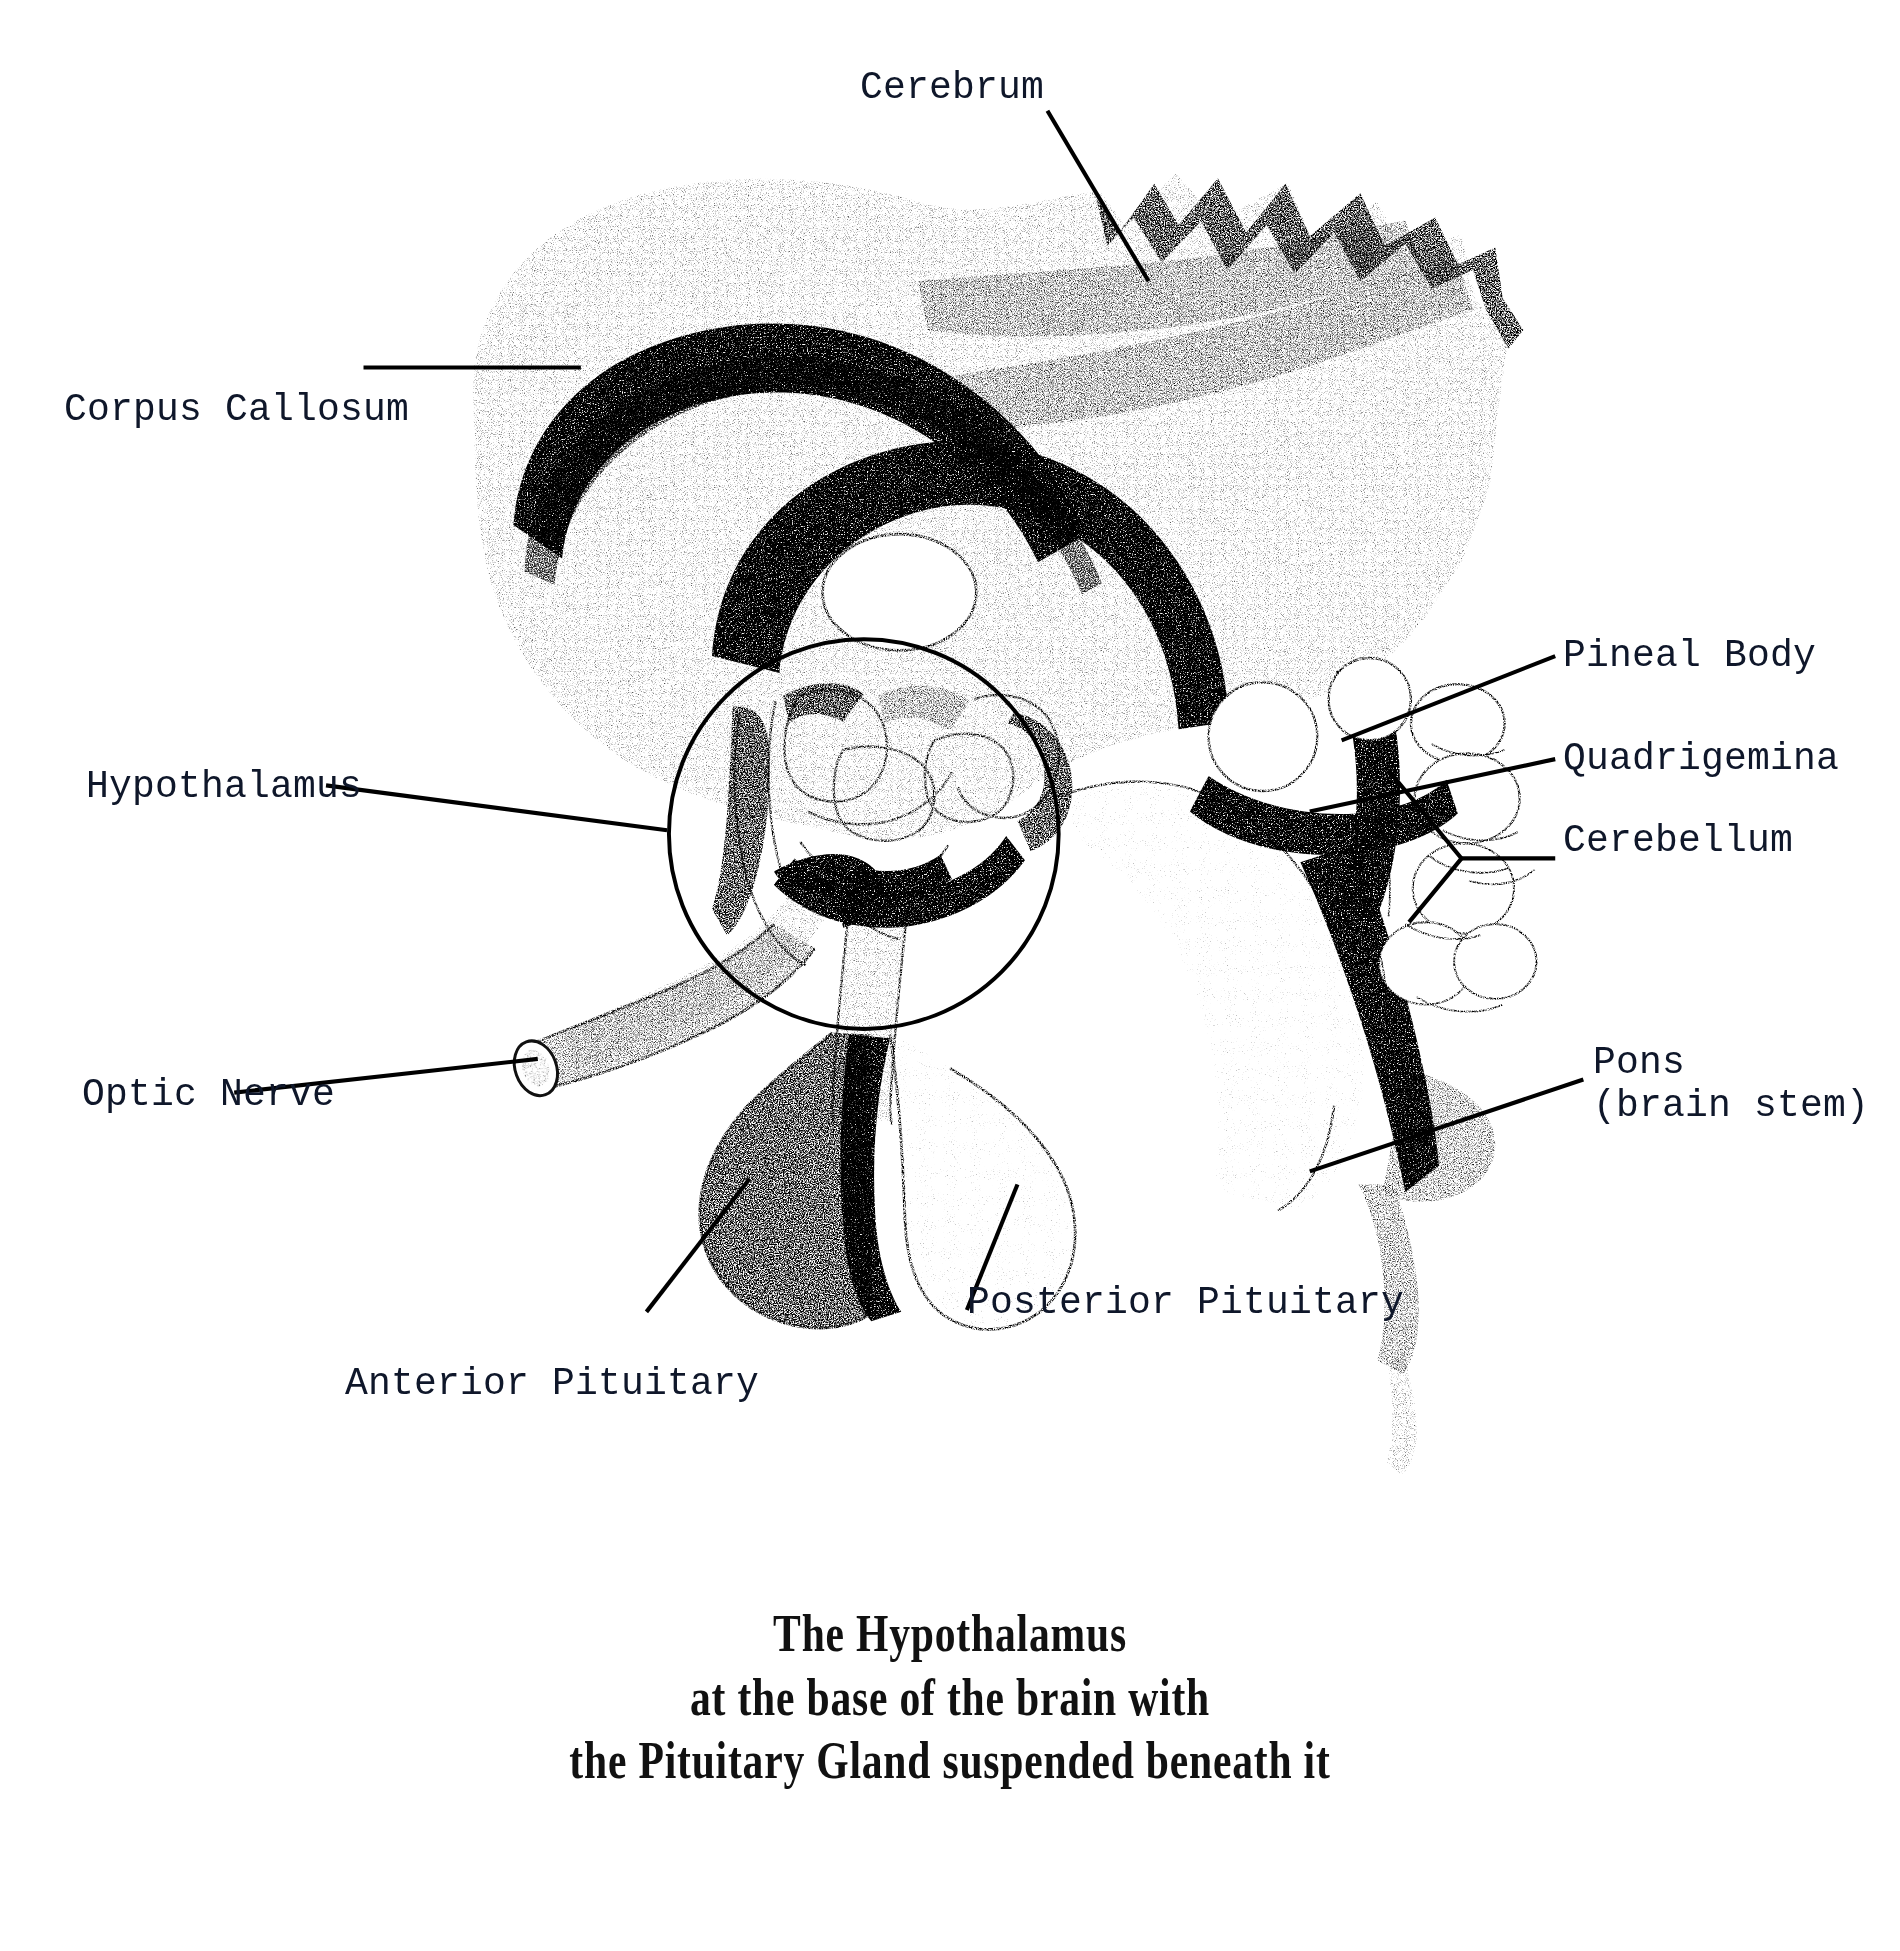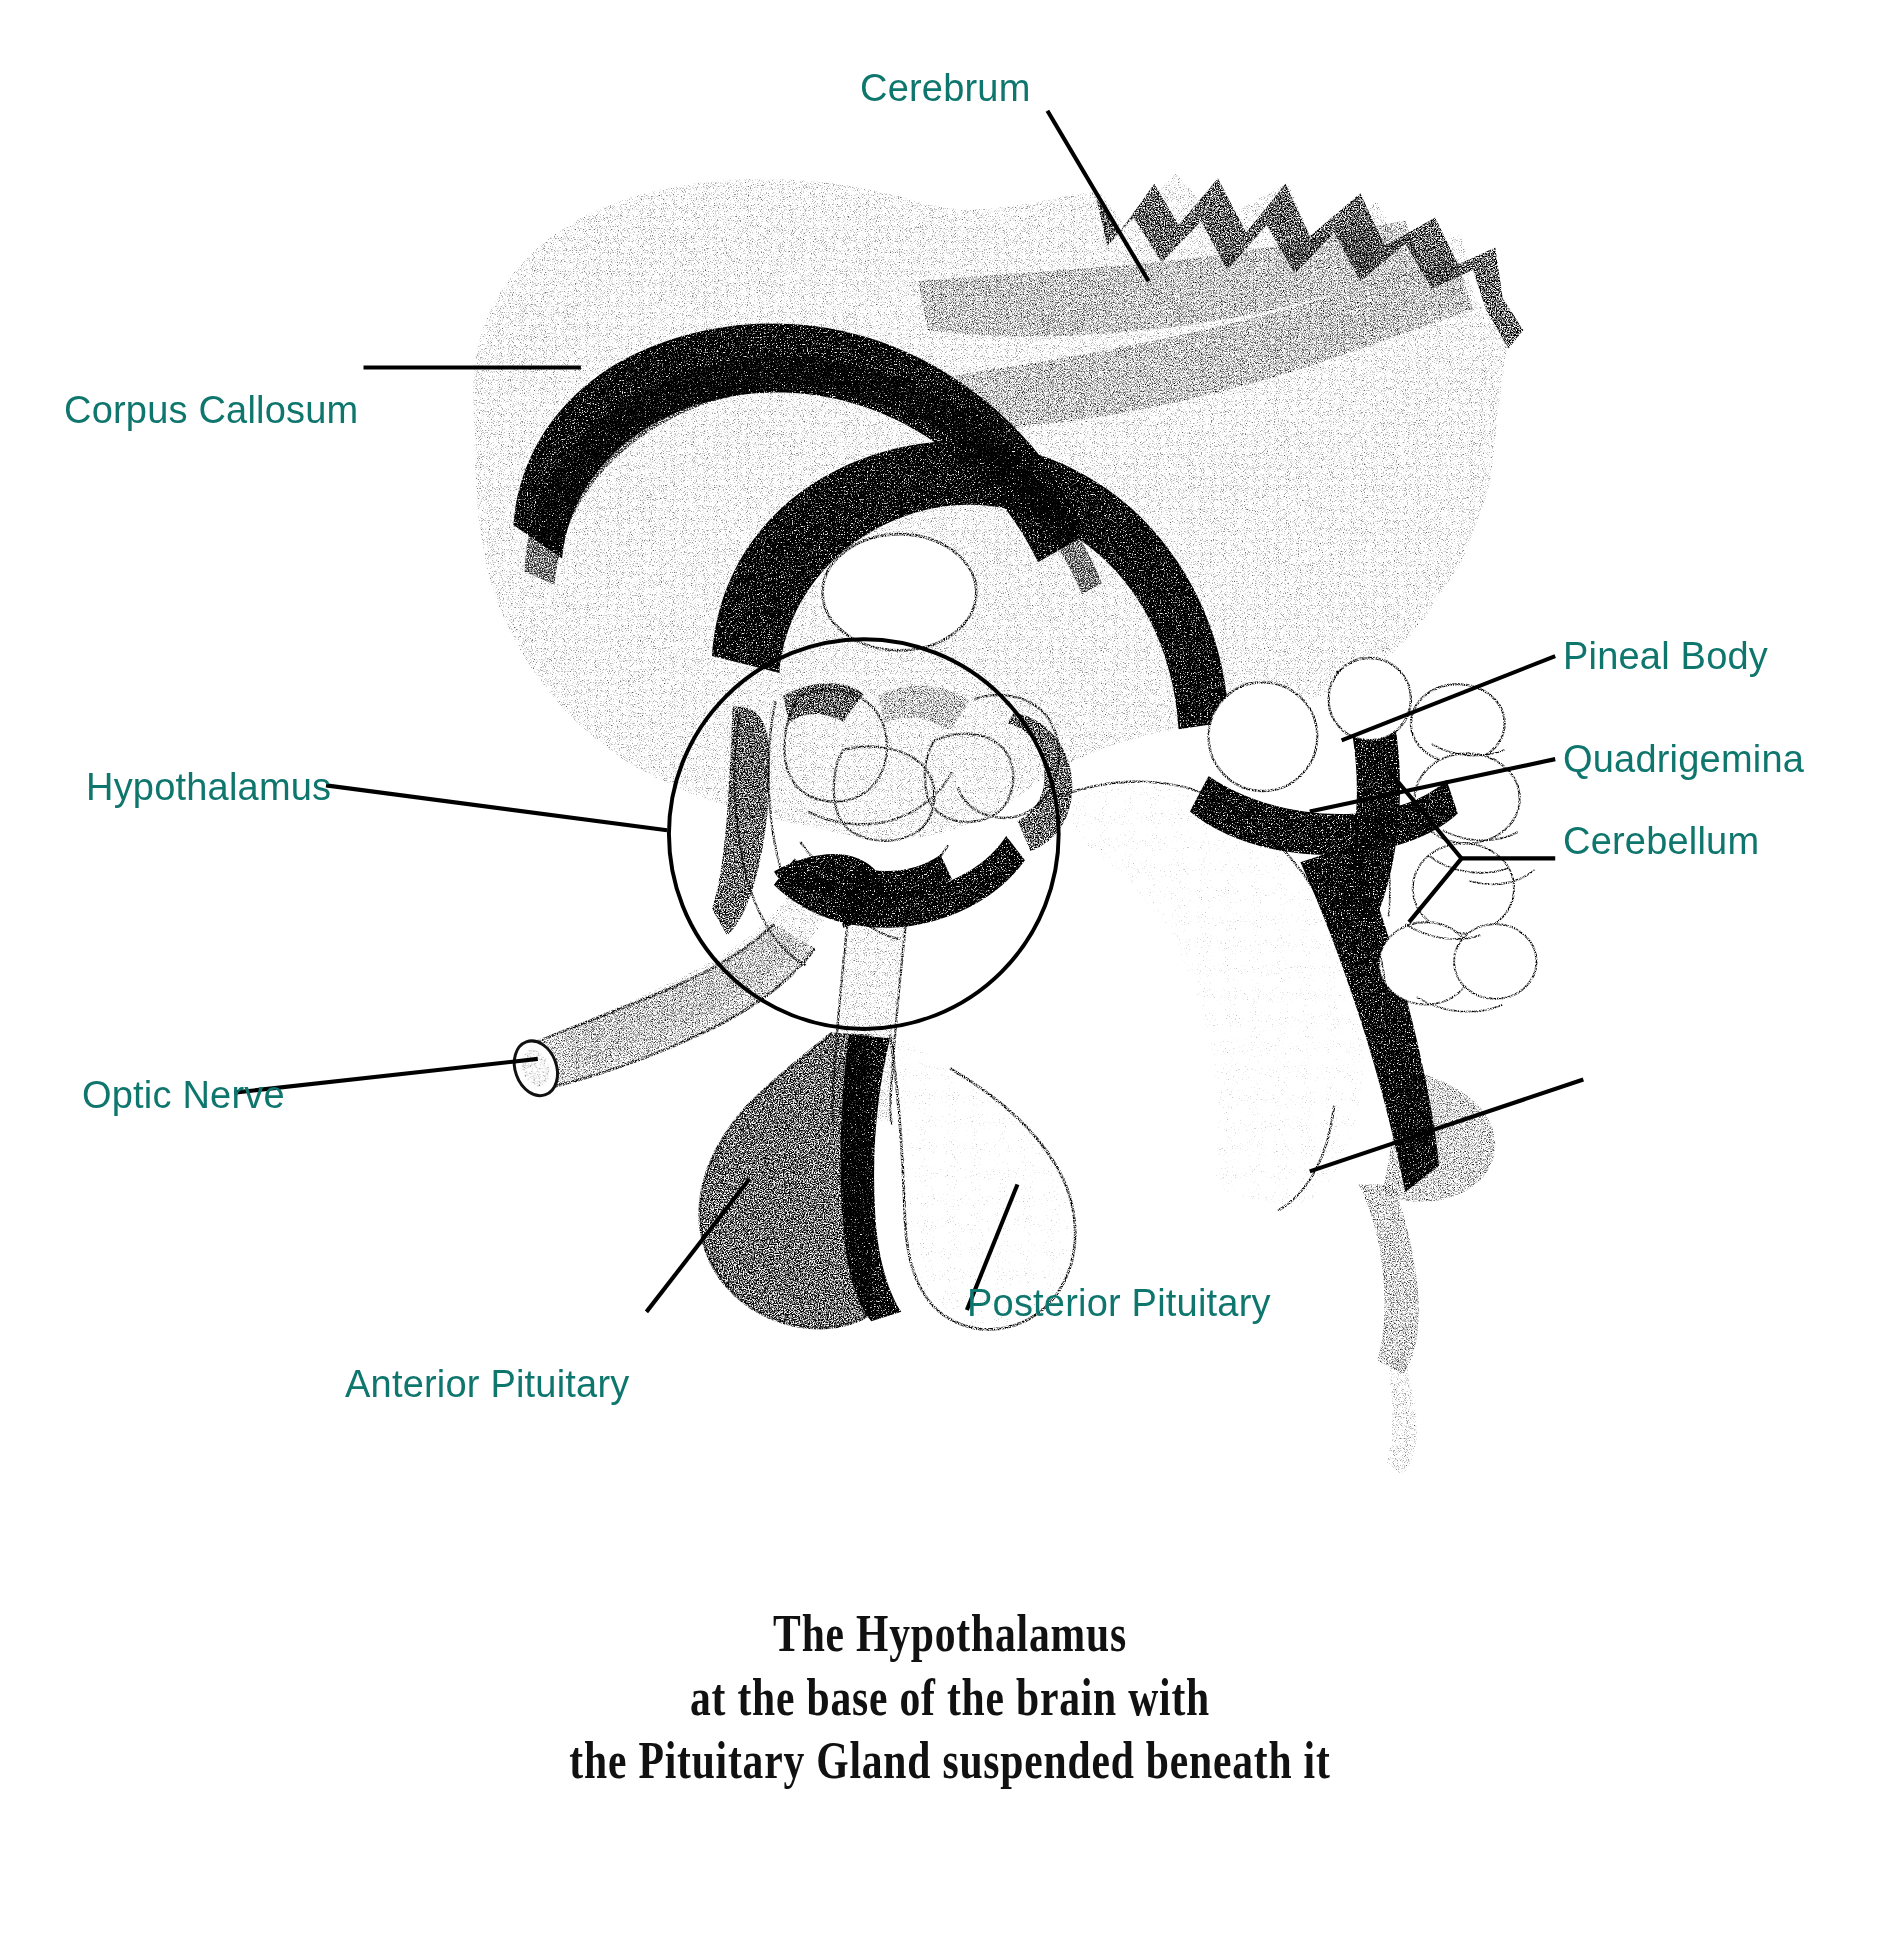--- a/index.html
+++ b/index.html
@@ -26,25 +26,25 @@
     position: absolute;
     left: 0;
     top: 0;
     width: 1900px;
     height: 1952px;
     display: block;
   }
   .label {
     position: absolute;
     white-space: nowrap;
-    font-family: Liberation Sans, sans-serif;
+    font-family: Liberation Mono, monospace;
     font-size: 38px;
     line-height: 1.12;
     letter-spacing: 0.2px;
-    color: #0f766e;
+    color: #0f172a;
   }
   .caption {
     position: absolute;
     left: 0;
     width: 1900px;
     text-align: center;
     font-family: "Liberation Serif", "DejaVu Serif", serif;
     font-size: 52px;
     font-weight: 700;
     letter-spacing: 1px;
@@ -313,20 +313,24 @@
   <div class="label" style="left:86px; top:766px;">Hypothalamus</div>
 
   <div class="label" style="left:82px; top:1074px;">Optic Nerve</div>
 
   <div class="label" style="left:1563px; top:635px;">Pineal Body</div>
 
   <div class="label" style="left:1563px; top:738px;">Quadrigemina</div>
 
   <div class="label" style="left:1563px; top:820px;">Cerebellum</div>
 
+  <div class="label" style="left:1593px; top:1042px;">
+    <span>Pons</span><br>
+    <span>(brain stem)</span>
+  </div>
 
   <div class="label" style="left:345px; top:1319px;margin-top:44px;">Anterior Pituitary</div>
 
   <div class="label" style="left:967px; top:1282px;">Posterior Pituitary</div>
 
   <div class="caption" style="top:1604px;">The Hypothalamus</div>
   <div class="caption" style="top:1668px;">at the base of the brain with</div>
   <div class="caption" style="top:1731px;">the Pituitary Gland suspended beneath it</div>
 
 </div>

